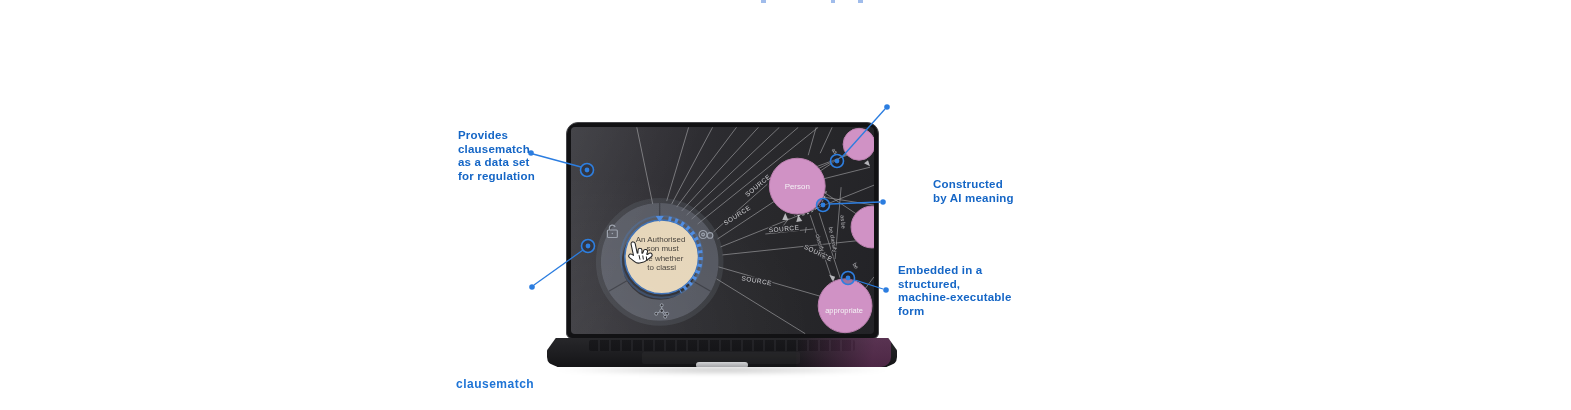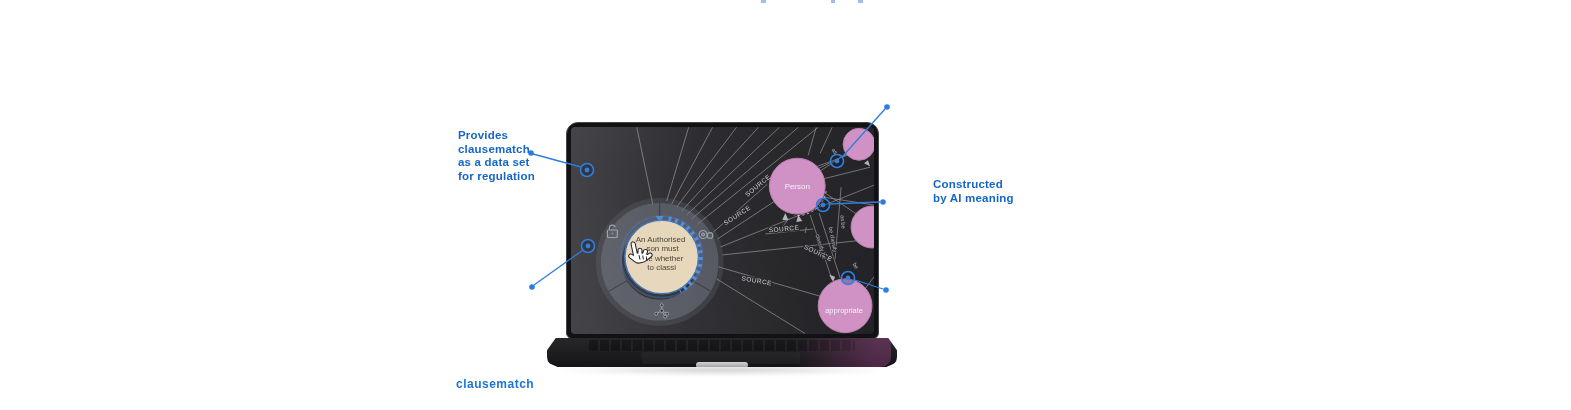--- a/index.html
+++ b/index.html
@@ -251,16 +251,22 @@
   <div class="callout co-provides">
     <div>Provides</div>
     <div>clausematch</div>
     <div>as a data set</div>
     <div>for regulation</div>
   </div>
   <div class="callout co-constructed">
     <div>Constructed</div>
     <div>by AI meaning</div>
   </div>
+  <div class="callout co-embedded">
+    <div>Embedded in a</div>
+    <div>structured,</div>
+    <div>machine-executable</div>
+    <div>form</div>
+  </div>
 
   <div class="logo">clausematch</div>
 
 </div>
 
 </body></html>

